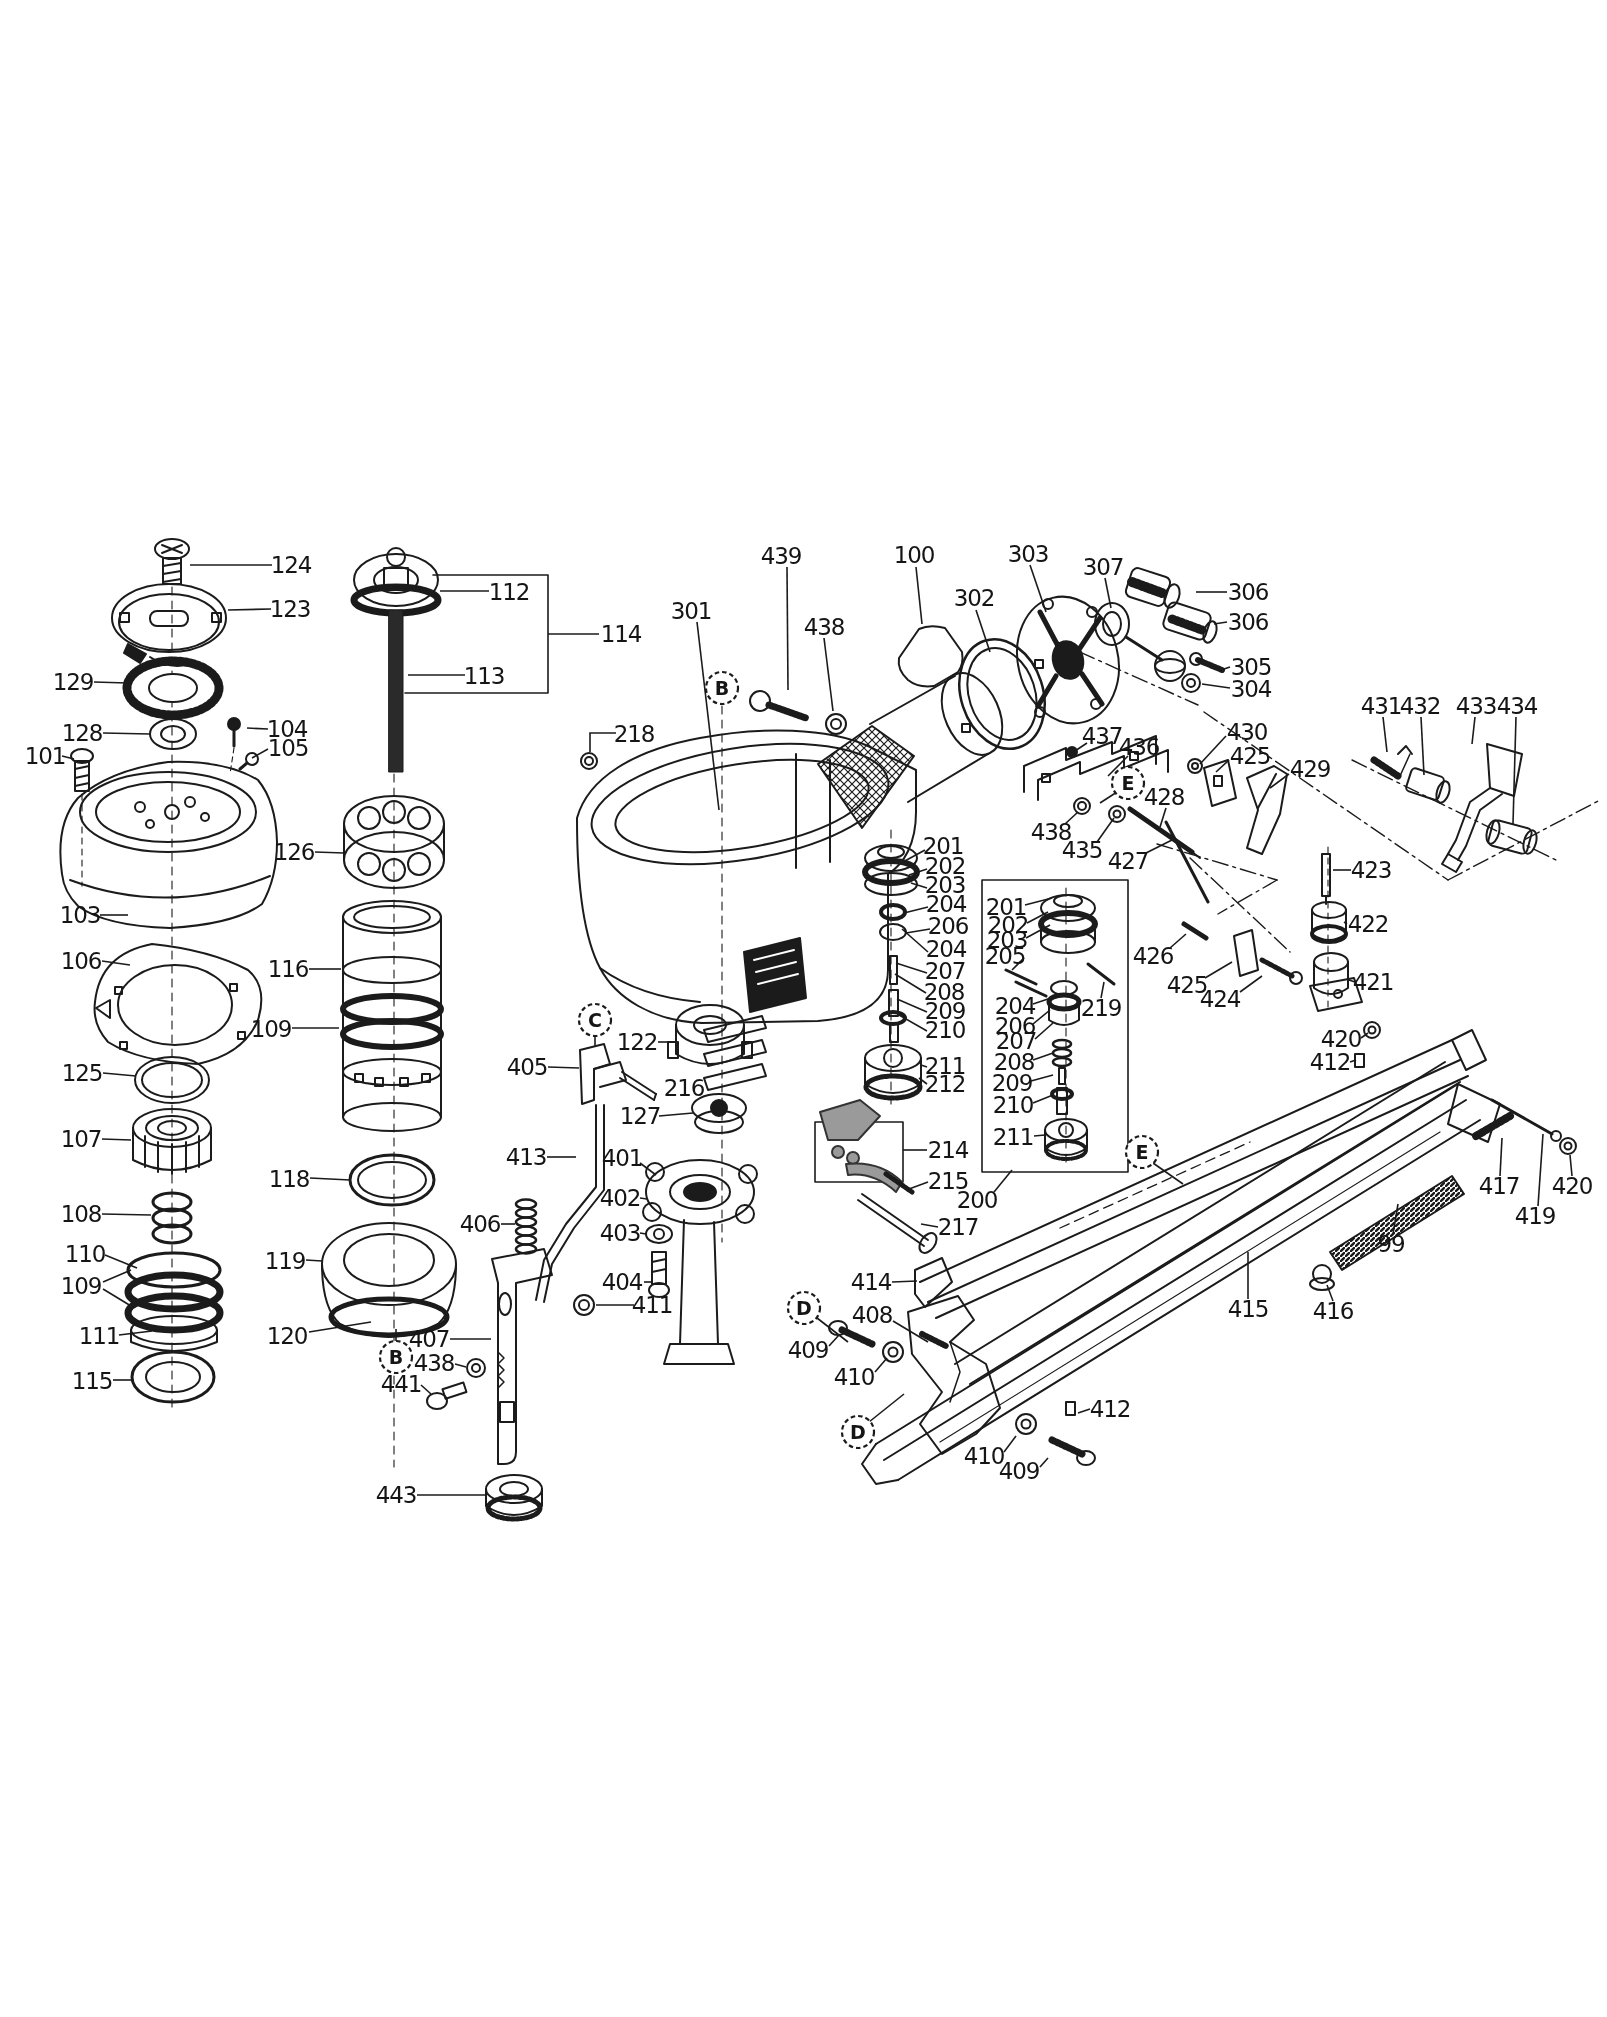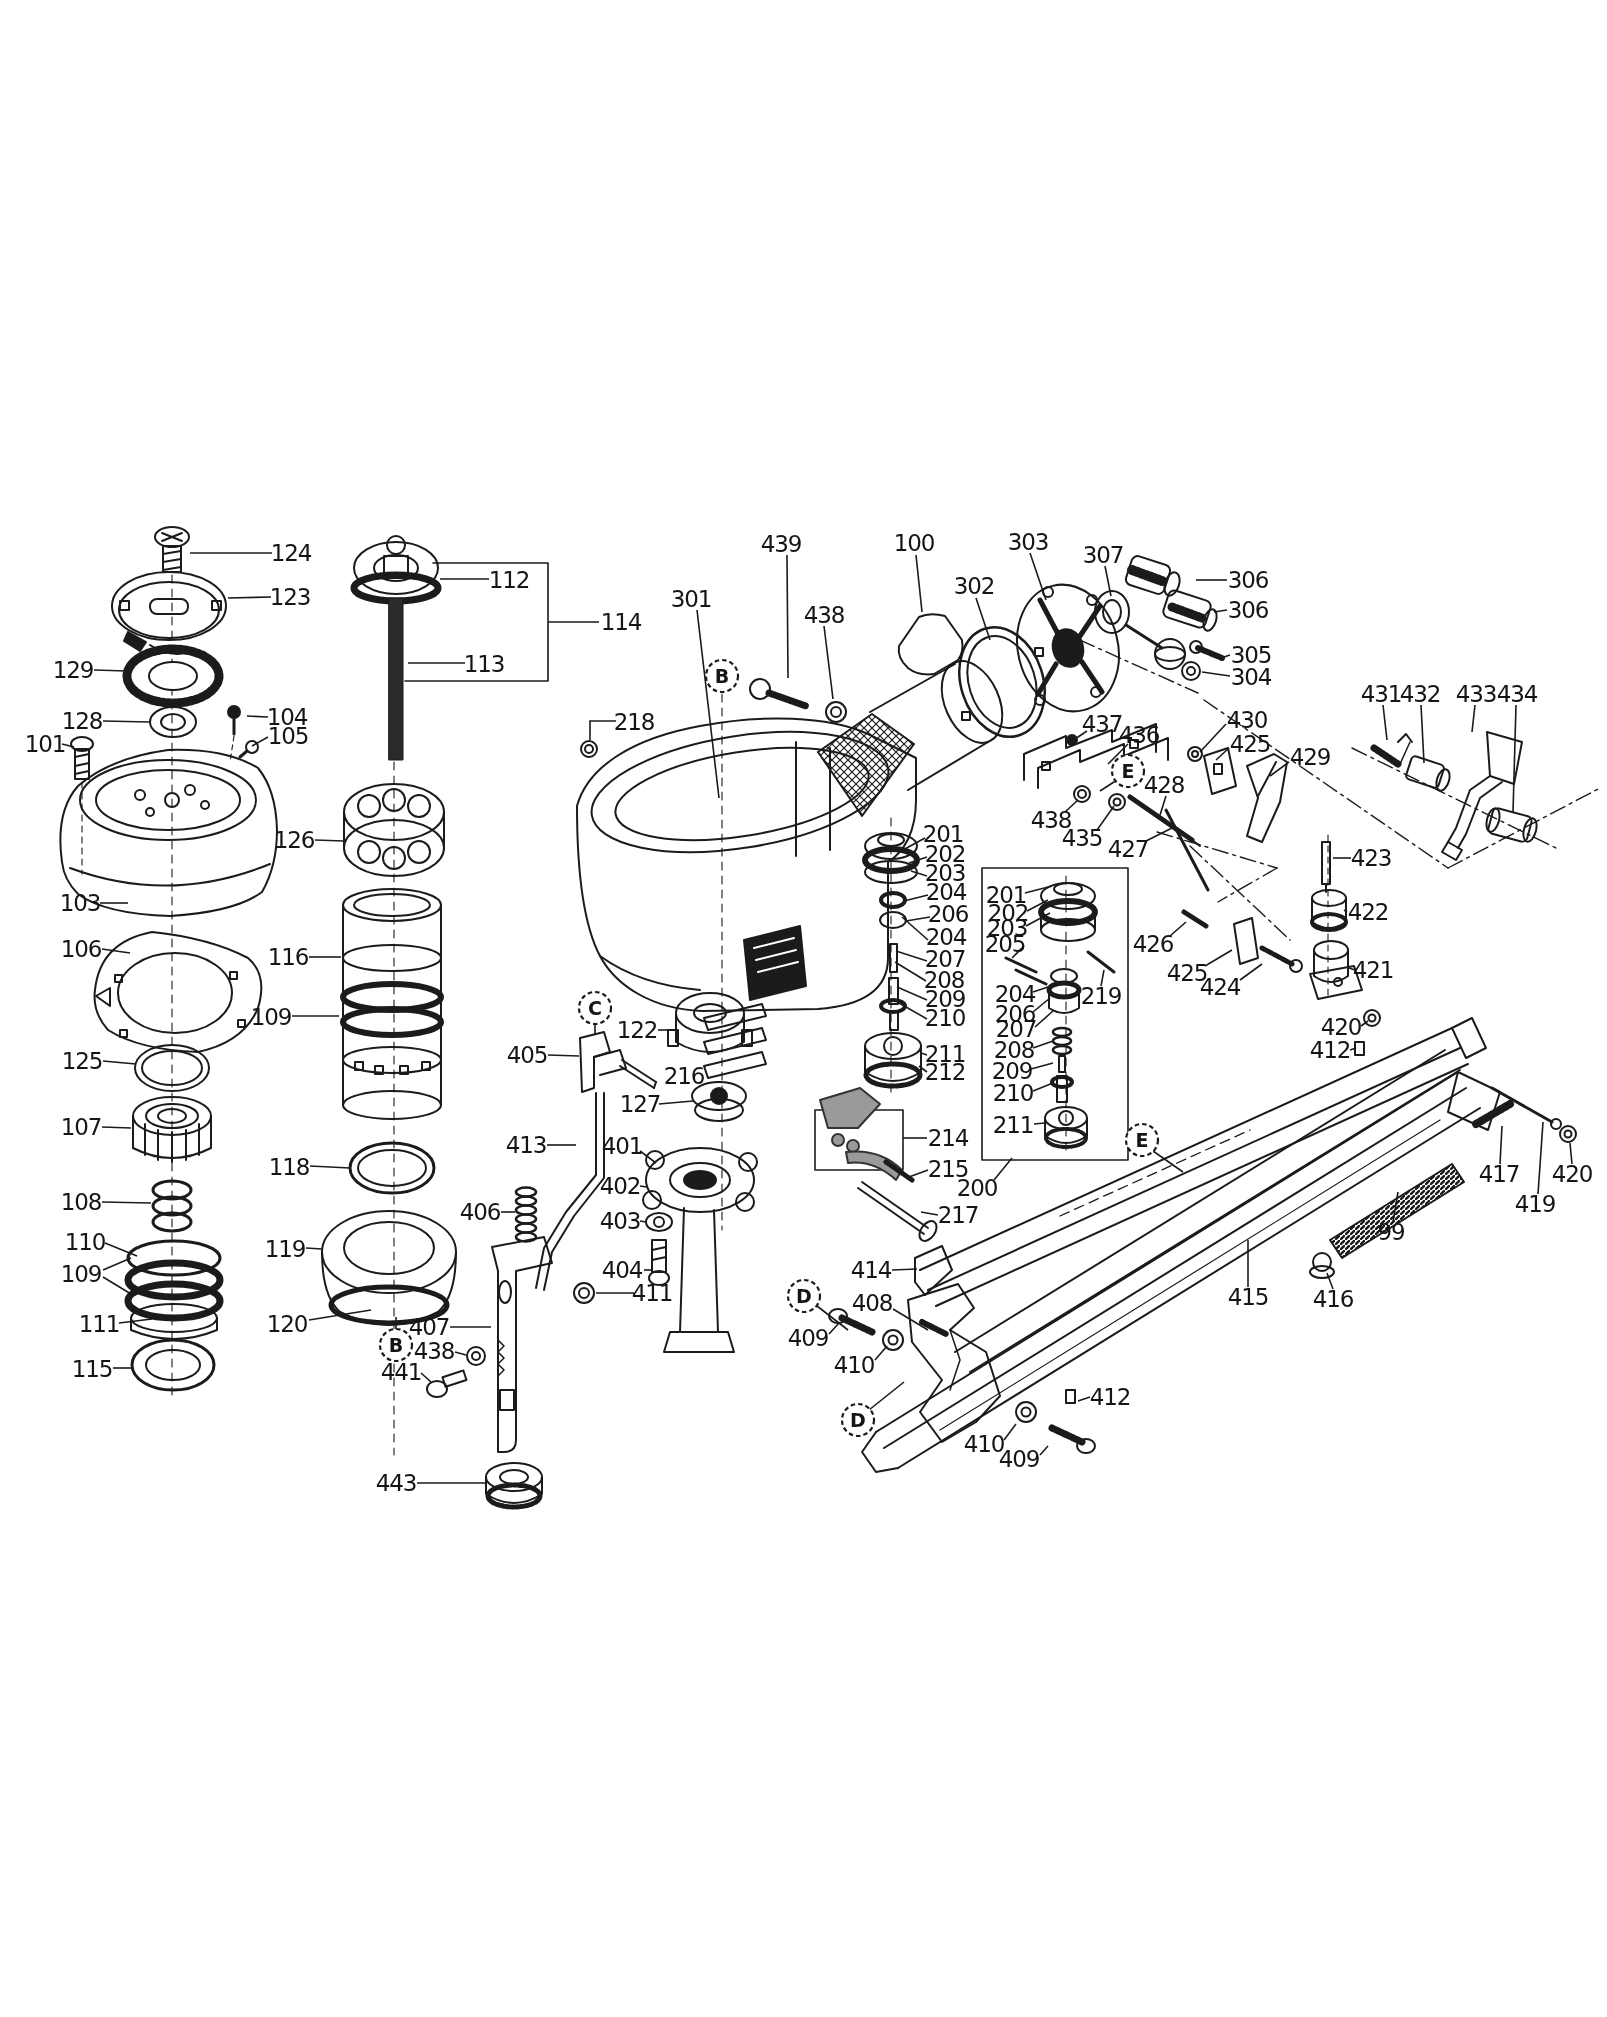--- a/index.html
+++ b/index.html
@@ -1,16 +1,16 @@
 <!DOCTYPE html>
 <html><head>
 <meta charset="utf-8">
 <style>
   html,body{margin:0;padding:0;background:#fff;}
-  .stage{position:relative;width:1607px;height:1702px;background:#ffffff;margin:0 auto;overflow:hidden;
+  .stage{position:relative;width:1607px;height:1702px;background:#ffffff;margin:12px auto;overflow:hidden;
          font-family:"DejaVu Sans", sans-serif;}
   .stage svg{position:absolute;left:0;top:0;}
   text.callout{font-family:"DejaVu Sans", sans-serif;font-size:23px;letter-spacing:-1.2px;fill:#151515;}
   text.balloon{font-family:"DejaVu Sans", sans-serif;font-size:19px;font-weight:bold;fill:#151515;}
 </style>
 </head>
 <body>
 
 <div class="stage">
   <svg id="diagram-svg" width="1607" height="2017" viewBox="0 0 1607 2017" xmlns="http://www.w3.org/2000/svg">

